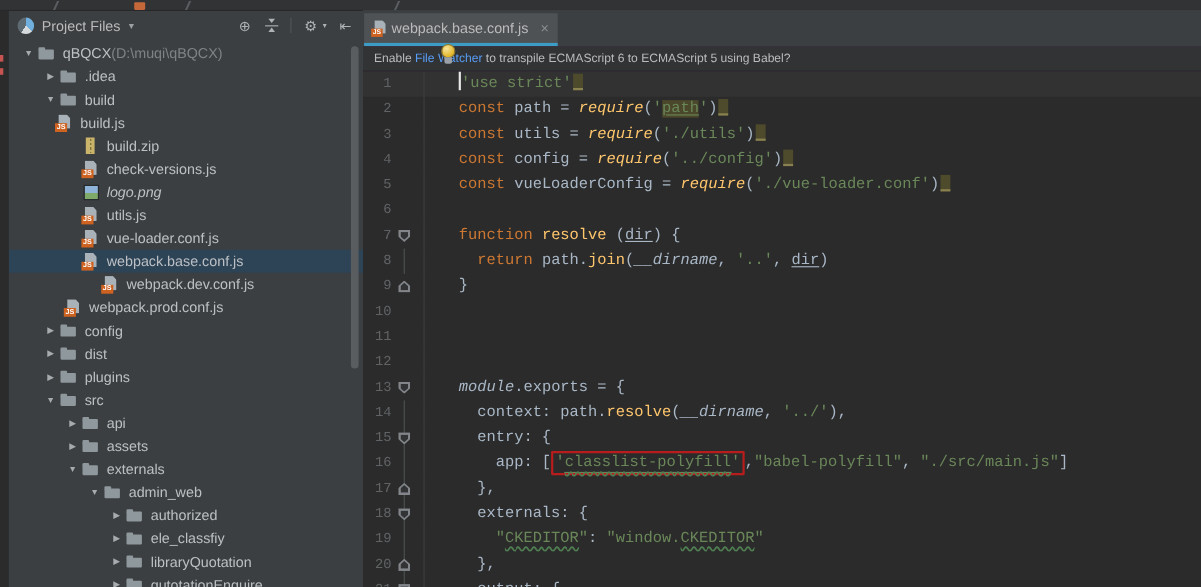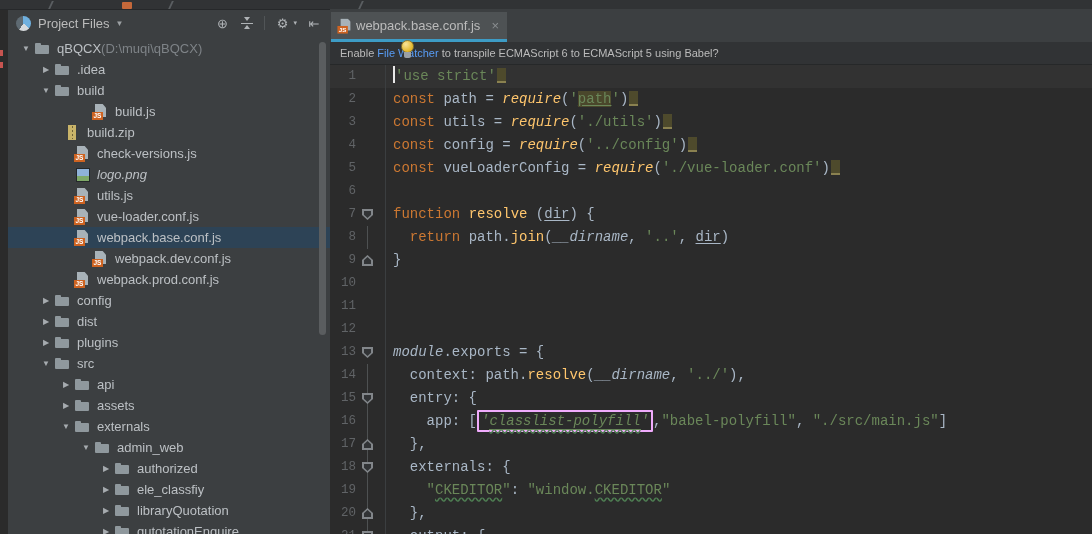--- a/index.html
+++ b/index.html
@@ -73,35 +73,35 @@
   .gut{flex:none;width:56px;display:flex;border-right:1px solid #3B3E40;box-sizing:border-box;}
   .lnum{width:26px;text-align:right;color:#606366;font-size:12.5px;flex:none;}
   .fold{width:28px;position:relative;flex:none;}
   .fold.fl::before{content:'';position:absolute;left:11px;top:0;bottom:0;width:1px;background:#4E5152;}
   .fm{position:absolute;left:6px;top:6px;width:11px;height:11px;background:#82868A;}
   .fm::after{content:'';position:absolute;left:2px;top:2px;width:7px;height:7px;background:#313335;}
   .fm.start{clip-path:polygon(0 0,100% 0,100% 55%,50% 100%,0 55%);}
   .fm.start::after{clip-path:polygon(0 0,100% 0,100% 55%,50% 100%,0 55%);}
   .fm.end{clip-path:polygon(50% 0,100% 45%,100% 100%,0 100%,0 45%);}
   .fm.end::after{clip-path:polygon(50% 0,100% 45%,100% 100%,0 100%,0 45%);}
-  .ctext{flex:1;padding-left:7px;}
+  .ctext{flex:1;padding-left:7px;margin-left:24px;}
 
   .tk-kw{color:#CC7832;}
   .tk-pl{color:#A9B7C6;}
   .tk-str{color:#6A8759;}
   .tk-fn{color:#FFC66D;}
   .tk-itfn{color:#FFC66D;font-style:italic;}
   .tk-it{color:#A9B7C6;font-style:italic;}
   .tk-ul{color:#A9B7C6;text-decoration:underline;text-underline-offset:2px;}
   .tk-strhl{color:#6A8759;background:#4A472B;text-decoration:underline;text-underline-offset:2px;}
   .tk-strlink{color:#6A8759;border-bottom:1px solid #6A8759;text-decoration:underline wavy #4E8052;text-underline-offset:4px;}
   .tk-strw{color:#6A8759;text-decoration:underline wavy #4E8052;text-underline-offset:3px;}
   .tk-tr{display:inline-block;width:9px;height:15px;background:#4E4A2C;border-bottom:2px solid #8A8150;vertical-align:-3px;margin-left:1px;box-sizing:border-box;}
   .tk-caret{display:inline-block;width:2px;height:17px;background:#E8E8E8;vertical-align:-3px;}
-  .tk-box{display:inline-block;border:2px solid #f0abfc;border-radius:1px;padding:0 2px;line-height:18px;font-style:italic;}
+  .tk-box{display:inline-block;border:2px solid #b91c1c;border-radius:1px;padding:0 2px;line-height:18px;}
 
   .watermark{position:absolute;right:6px;bottom:5px;font-size:17px;color:rgba(190,196,201,.55);letter-spacing:.2px;}
 </style>
 </head>
 <body>
 
 <div id="app">
 
   <div class="top-strip">
     <div class="nav-slash" style="left:50px"></div>
@@ -144,28 +144,28 @@
         <div class="trow" style="padding-left: 30px;">
           <span class="arrow">▶</span>
           <span class="ticon folder"></span>
           <span class="tlabel">.idea</span>
         </div>
         <div class="trow" style="padding-left: 30px;">
           <span class="arrow">▼</span>
           <span class="ticon folder"></span>
           <span class="tlabel">build</span>
         </div>
-        <div class="trow" style="padding-left: 68px;">
+        <div class="trow" style="padding-left: 26px;">
           <span class="arrow"></span>
           <span class="ticon js">
             <i>JS</i>
           </span>
           <span class="tlabel">build.js</span>
         </div>
-        <div class="trow" style="padding-left: 40px;">
+        <div class="trow" style="padding-left: 50px;">
           <span class="arrow"></span>
           <span class="ticon zip"></span>
           <span class="tlabel">build.zip</span>
         </div>
         <div class="trow" style="padding-left: 50px;">
           <span class="arrow"></span>
           <span class="ticon js">
             <i>JS</i>
           </span>
           <span class="tlabel">check-versions.js</span>
@@ -196,21 +196,21 @@
           </span>
           <span class="tlabel">webpack.base.conf.js</span>
         </div>
         <div class="trow" style="padding-left: 68px;">
           <span class="arrow"></span>
           <span class="ticon js">
             <i>JS</i>
           </span>
           <span class="tlabel">webpack.dev.conf.js</span>
         </div>
-        <div class="trow" style="padding-left: 50px;">
+        <div class="trow" style="padding-left: 34px;">
           <span class="arrow"></span>
           <span class="ticon js">
             <i>JS</i>
           </span>
           <span class="tlabel">webpack.prod.conf.js</span>
         </div>
         <div class="trow" style="padding-left: 30px;">
           <span class="arrow">▶</span>
           <span class="ticon folder"></span>
           <span class="tlabel">config</span>

